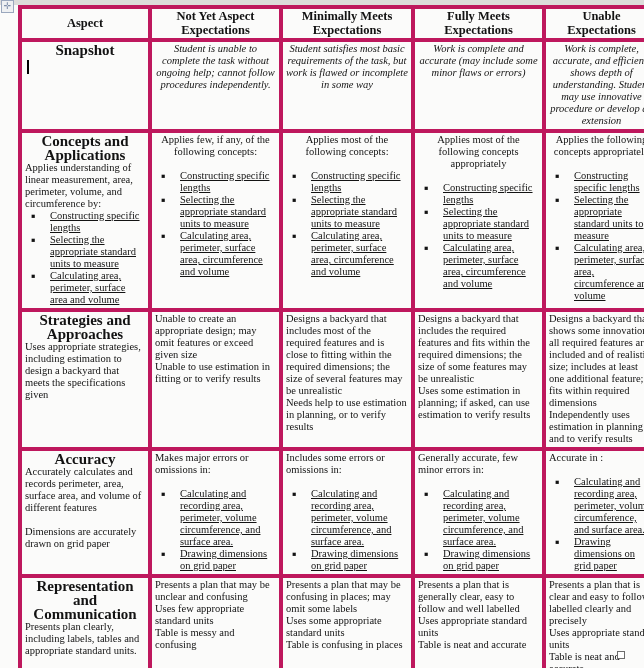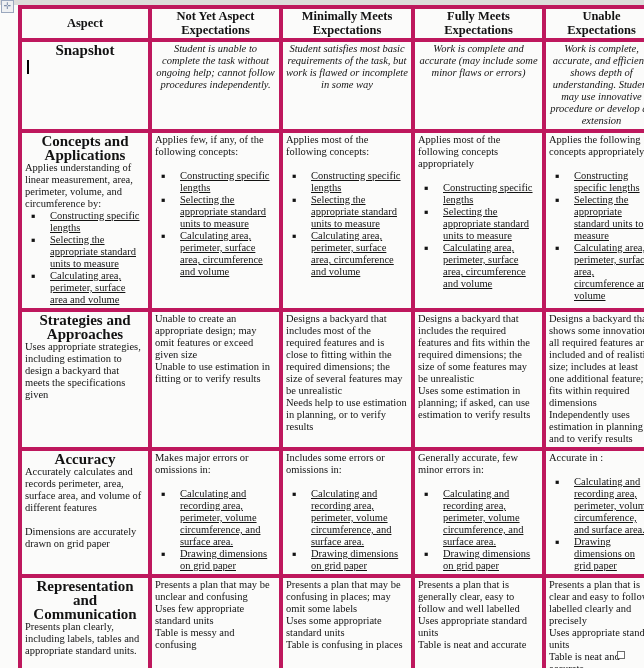--- a/index.html
+++ b/index.html
@@ -41,21 +41,21 @@
     font-size:12.5px; font-weight:bold; text-align:center;
     vertical-align:middle; line-height:13.5px; padding:1px 2px;
     border-bottom:2px solid #000;
   }
   td.aspect .cell-title {
     font-weight:bold; text-align:center;
     font-size:15px; line-height:14px;
   }
   p { margin:0; min-height:12px; }
   td.content.italic-center { font-style:italic; text-align:center; }
-  td.content.center-intro p.intro { text-align:left; }
+  td.content.center-intro p.intro { text-align:center; }
   .bullets { margin-top:0; }
   td.content .bullets { margin-top:12px; }
   .bullet { display:flex; }
   .bullet .marker {
     flex:0 0 9px; margin-left:6px;
     font-size:6.5px; line-height:12px;
     font-family:"DejaVu Sans", sans-serif;
   }
   .bullet .btext { flex:1; padding-left:10px;text-decoration:underline; }
   .caret {

